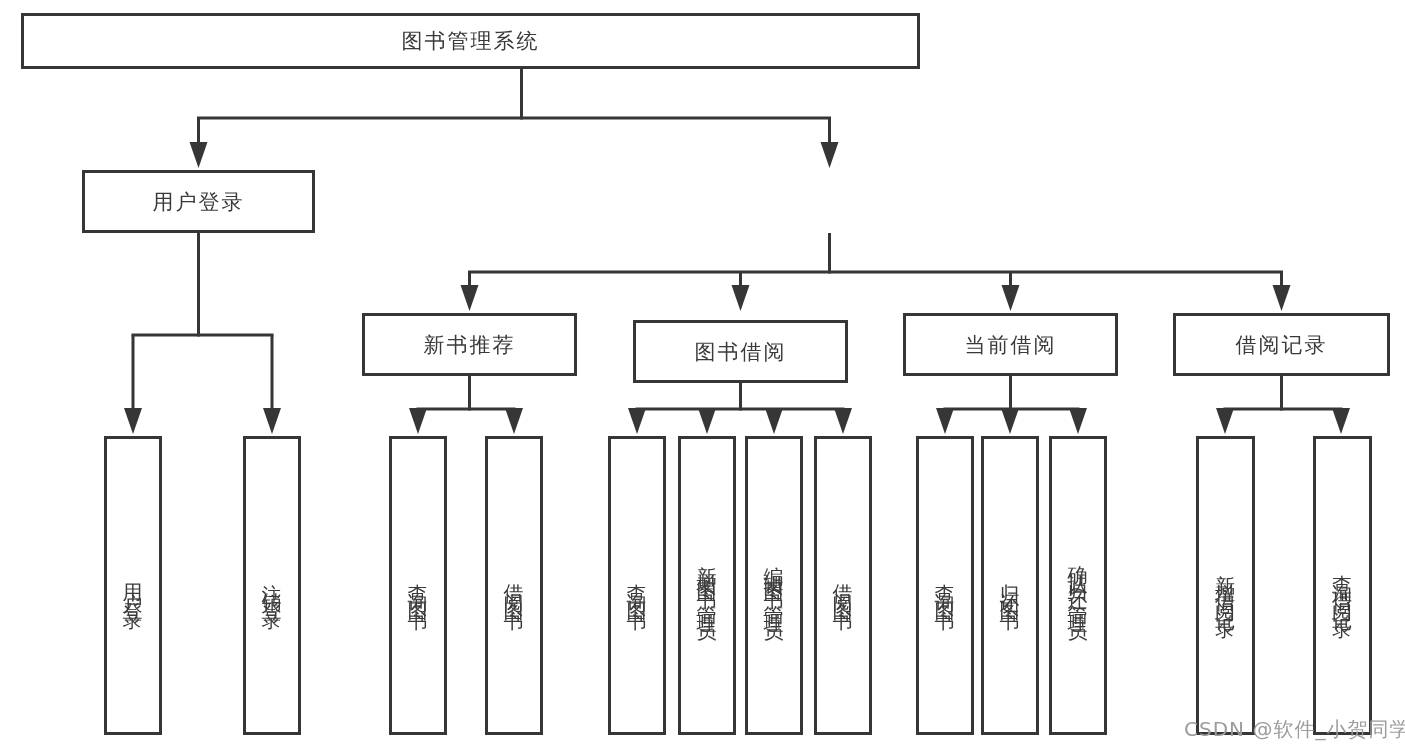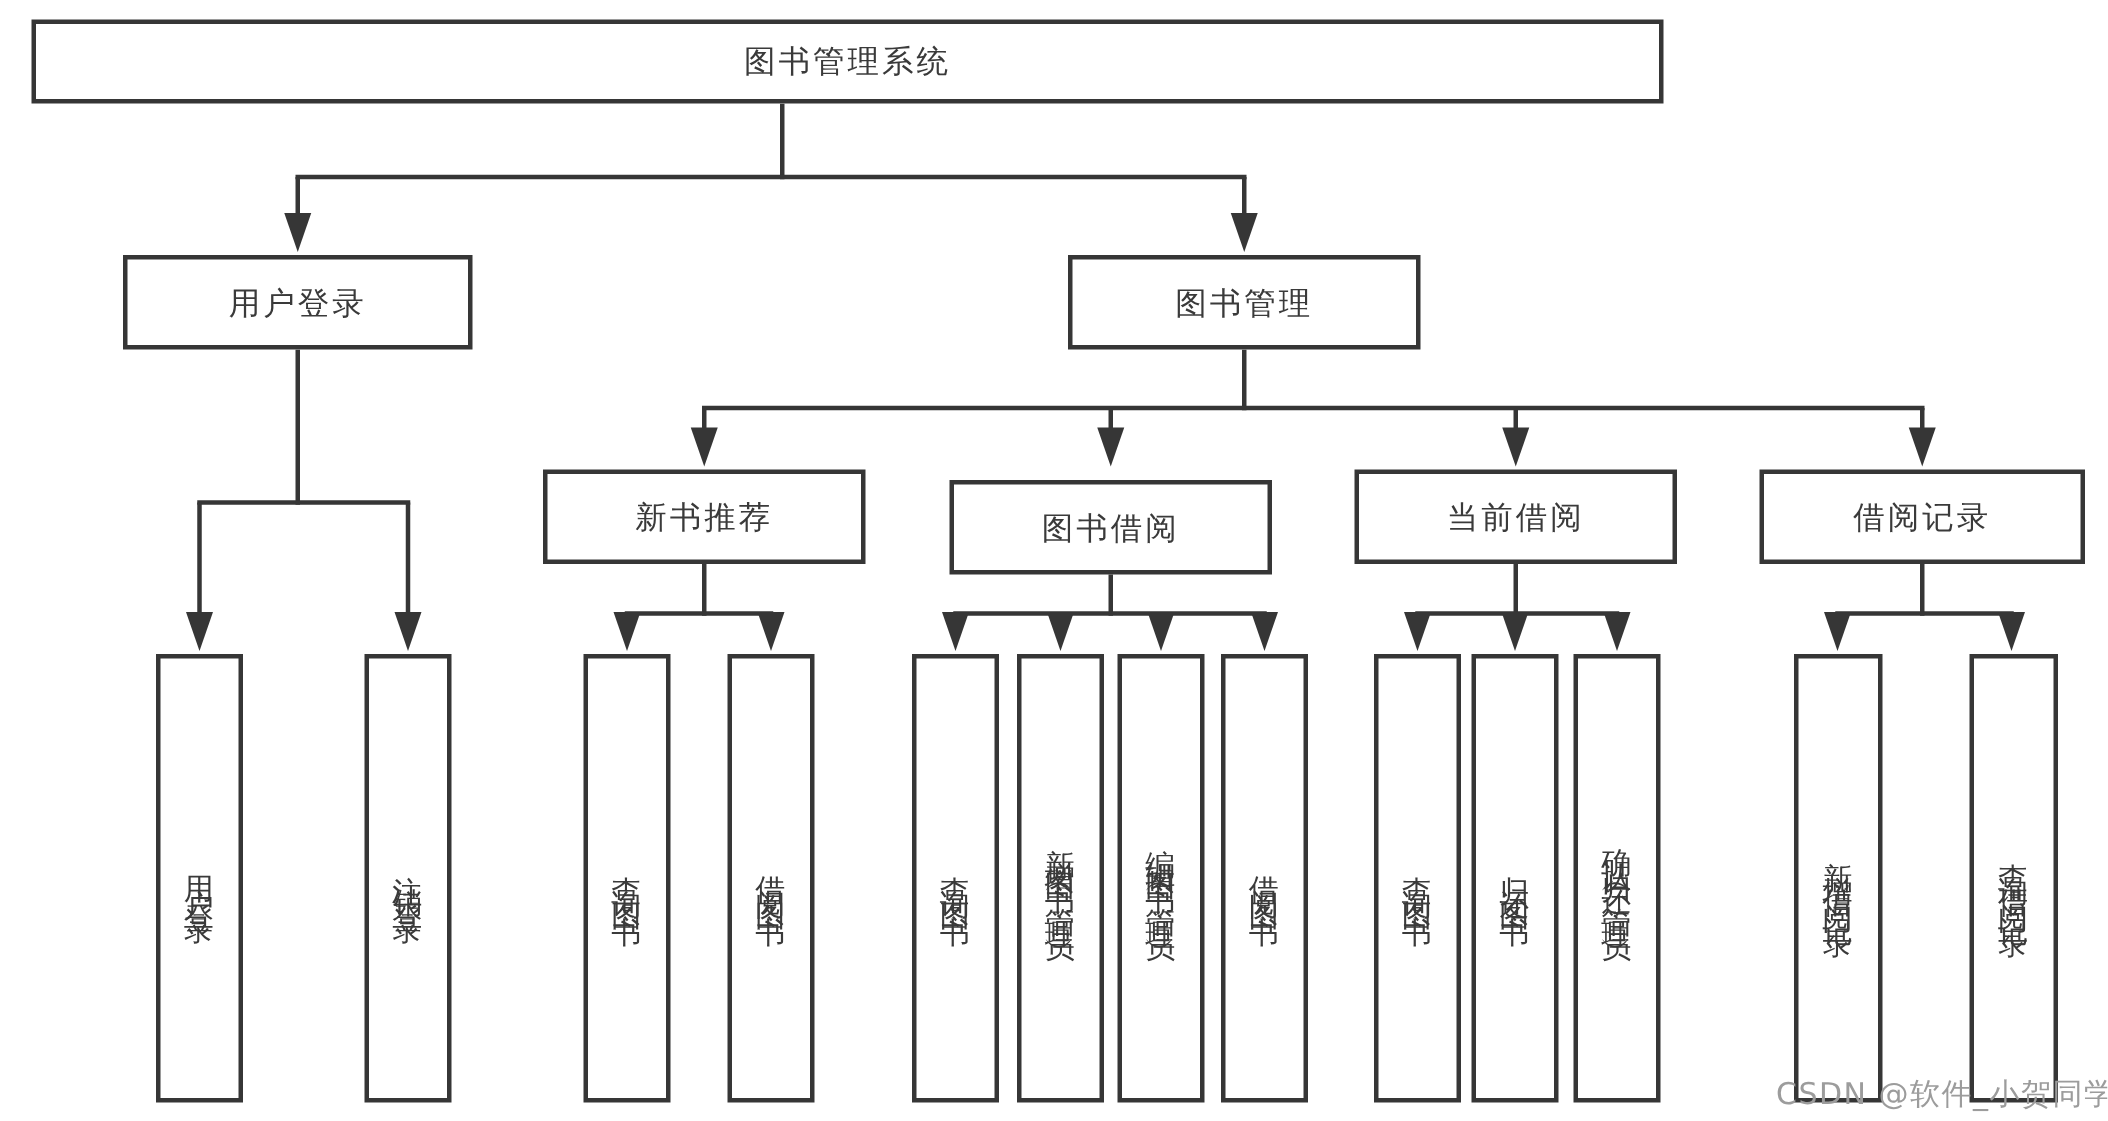--- a/index.html
+++ b/index.html
@@ -107,29 +107,26 @@
     <path class="arrow" d="M698,408 L716,408 L707,434 Z"></path>
     <path class="arrow" d="M765,408 L783,408 L774,434 Z"></path>
     <path class="arrow" d="M834,408 L852,408 L843,434 Z"></path>
     <path class="arrow" d="M936,408 L954,408 L945,434 Z"></path>
     <path class="arrow" d="M1001,408 L1019,408 L1010,434 Z"></path>
     <path class="arrow" d="M1069,408 L1087,408 L1078,434 Z"></path>
     <path class="arrow" d="M1216,408 L1234,408 L1225,434 Z"></path>
     <path class="arrow" d="M1332,408 L1350,408 L1341,434 Z"></path>
   </svg>
 
-  <div class="node" style="left:21px;top:13px;width:1088px;height:56px;">
+  <div class="node" style="left:21px;top:13px;width:899px;height:56px;">
     <span class="lbl">图书管理系统</span>
   </div>
 
   <div class="node" style="left:82px;top:170px;width:233px;height:63px;">
     <span class="lbl">用户登录</span>
-  </div>
-  <div class="node" style="left:712px;top:170px;width:235px;height:63px;">
-    <span class="lbl">图书管理</span>
   </div>
 
   <div class="node" style="left:362px;top:313px;width:215px;height:63px;">
     <span class="lbl">新书推荐</span>
   </div>
   <div class="node" style="left:633px;top:320px;width:215px;height:63px;">
     <span class="lbl">图书借阅</span>
   </div>
   <div class="node" style="left:1173px;top:313px;width:217px;height:63px;">
     <span class="lbl">借阅记录</span>

